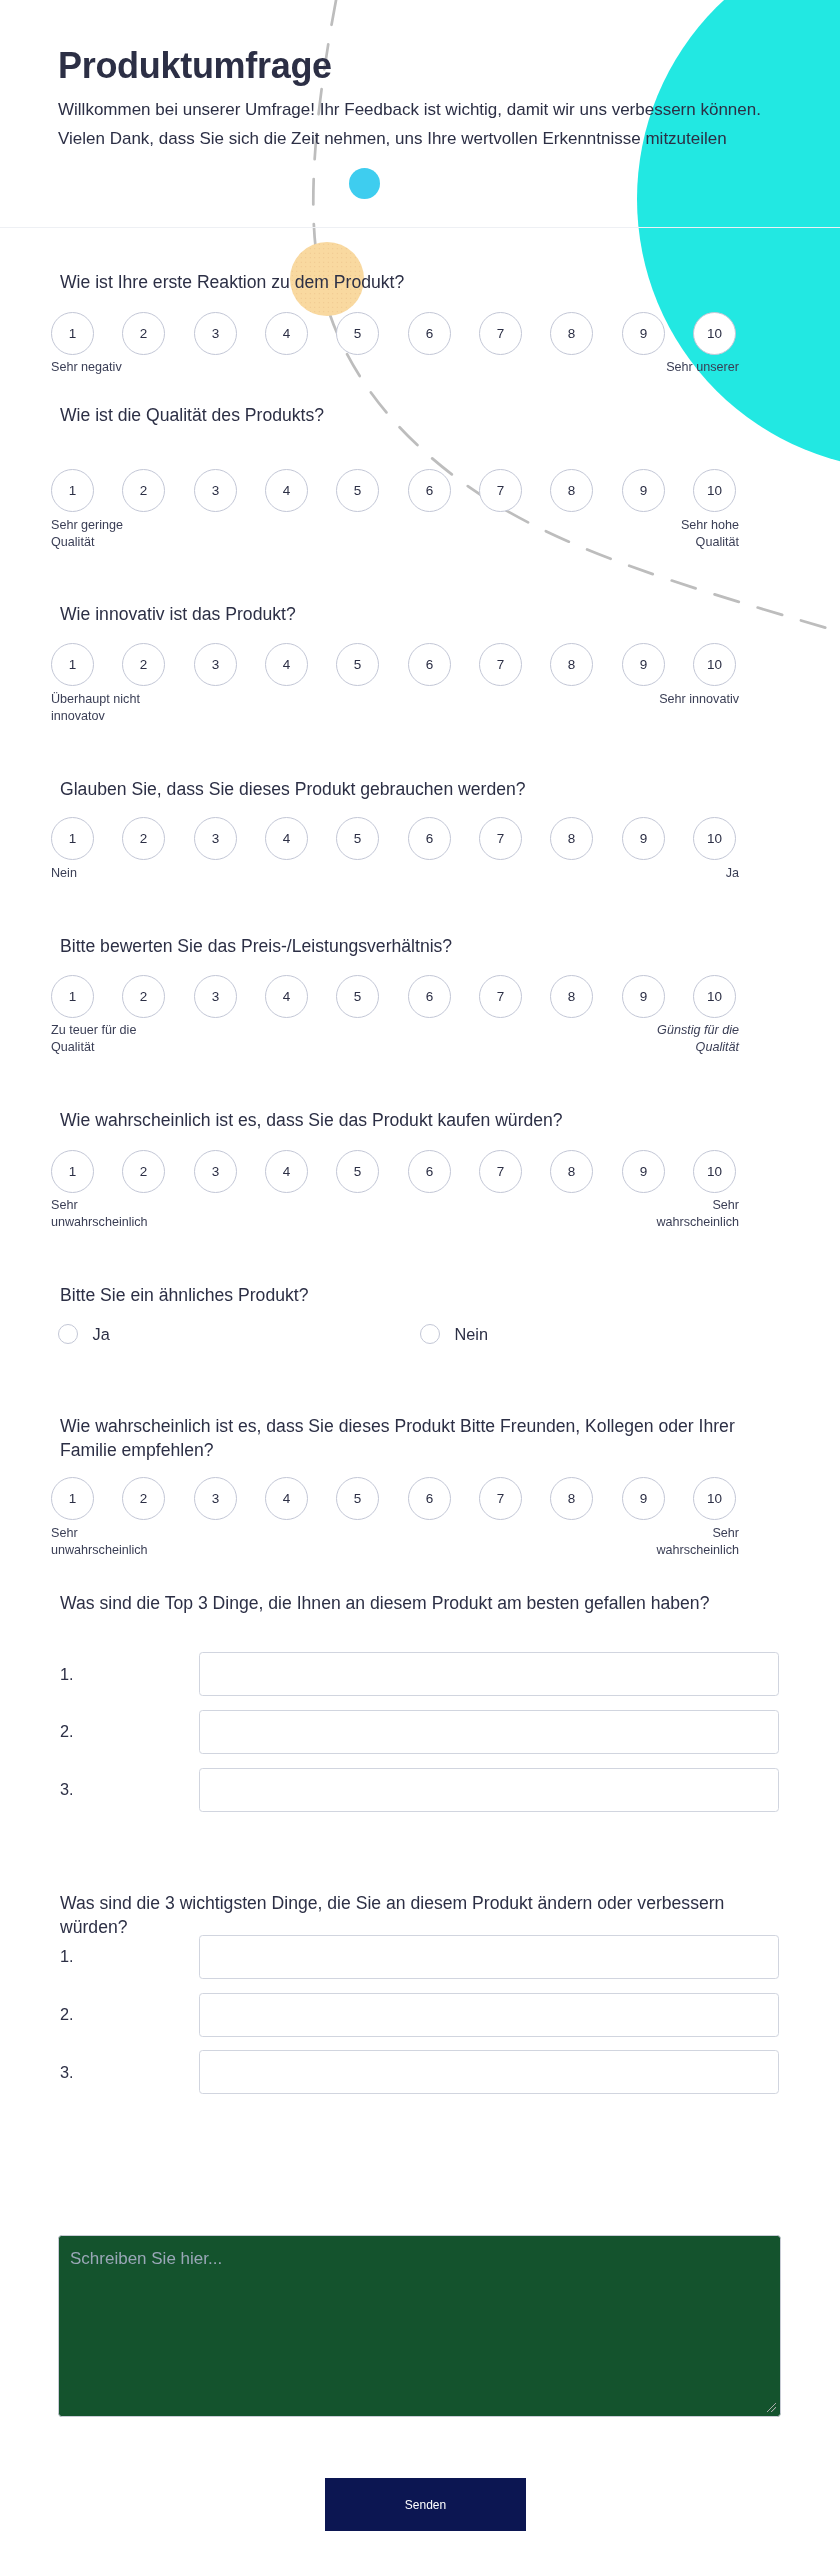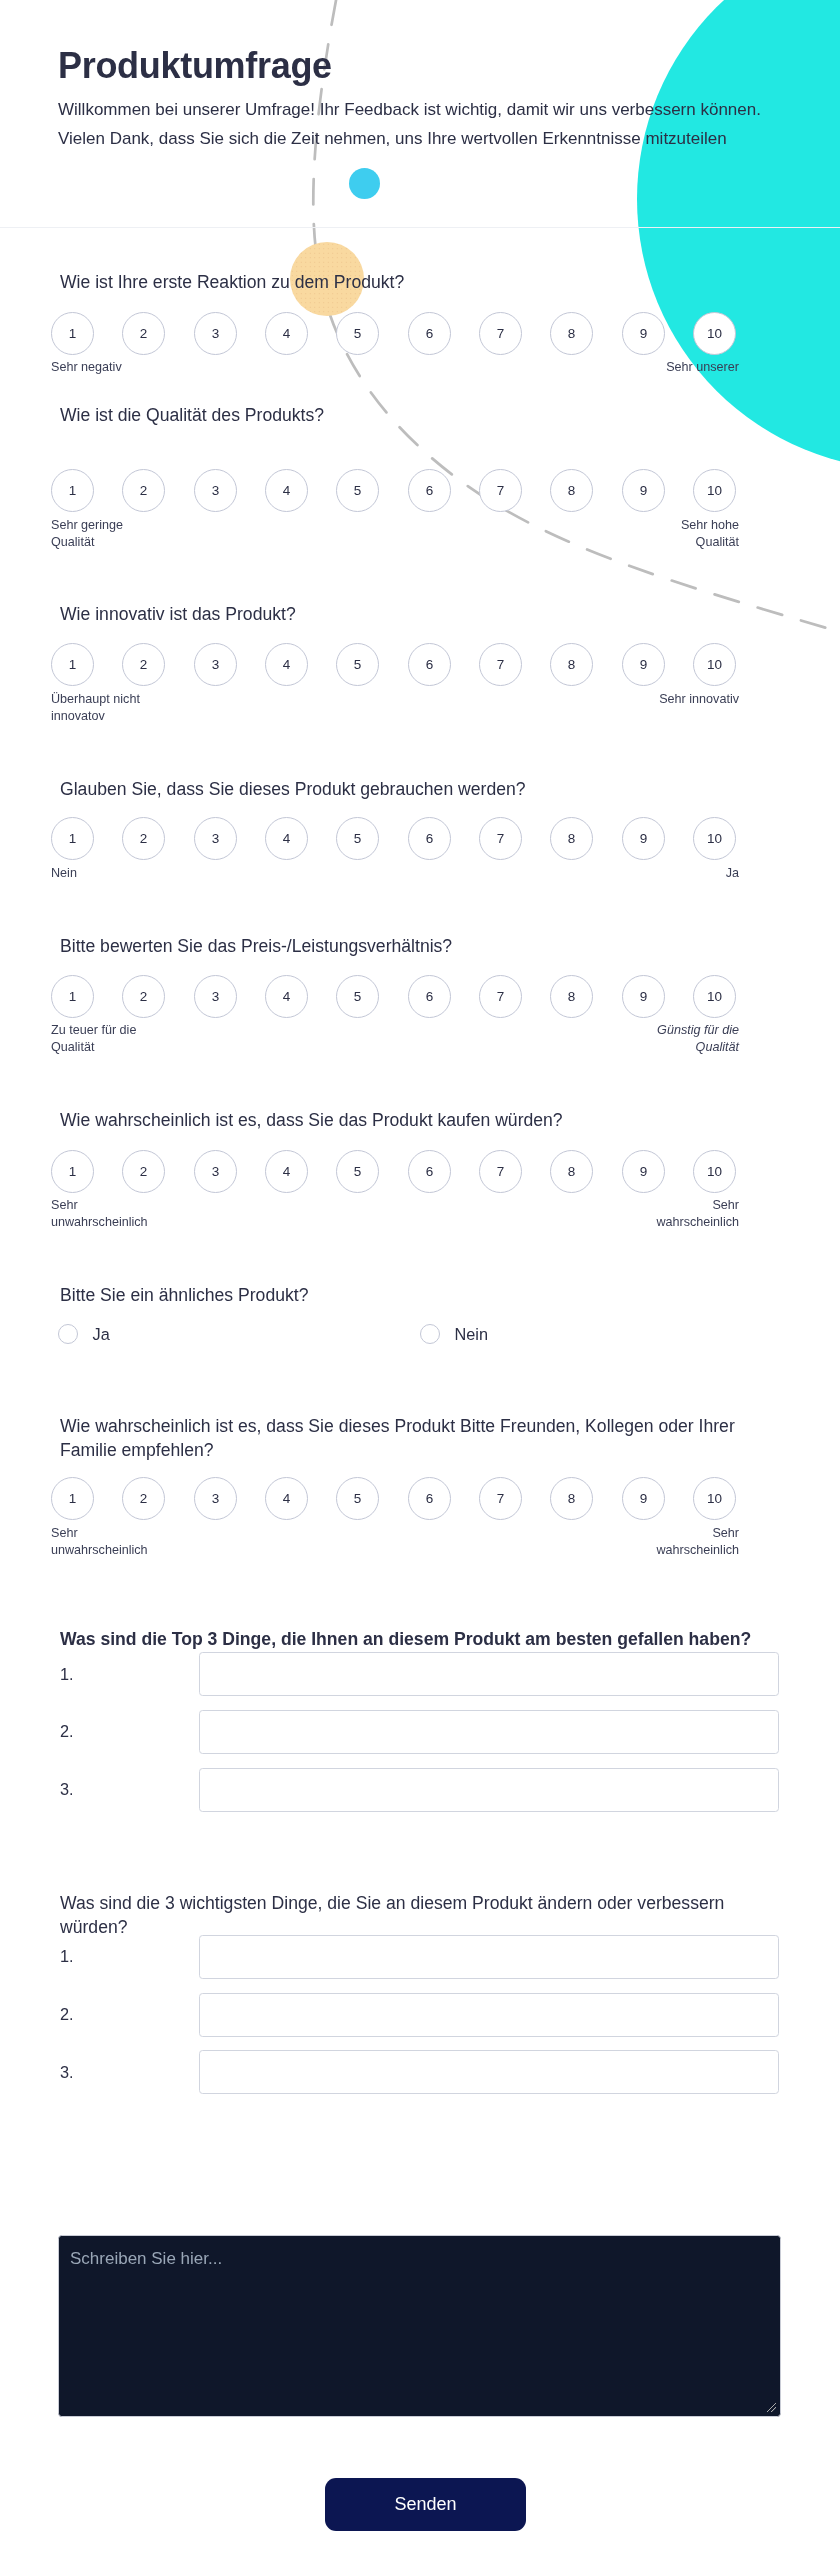--- a/index.html
+++ b/index.html
@@ -28,27 +28,27 @@
   .scale-label.left { left: 51px; text-align: left; }
   .scale-label.right { right: 101px; text-align: right; }
 
   .radio-row { position: absolute; display: flex; align-items: center; }
   .radio-circle { width: 20px; height: 20px; border-radius: 50%; border: 1.4px solid #c3c7d6; background: #fff; margin-right: 14.5px; }
   .radio-text { font-size: 16.3px; color: #2c2f45; }
 
   .num-label { position: absolute; left: 60px; font-size: 16.3px; color: #2c2f45; }
   .text-input { position: absolute; left: 199px; width: 580px; height: 44px; border: 1.4px solid #d1d5df; border-radius: 3.6px; background: #fff; }
 
-  .textarea { position: absolute; left: 58px; top: 2235px; width: 723px; height: 182px; border: 1.4px solid #c9ccd6; border-radius: 3.6px; background: #0f172a; padding: 12.6px 11px; }
+  .textarea { position: absolute; left: 58px; top: 2235px; width: 723px; height: 182px; border: 1.4px solid #c9ccd6; border-radius: 3.6px; background: #14532d; padding: 12.6px 11px; }
   .textarea .placeholder { font-size: 17px; color: #9aa7b7; }
   .textarea .resize-grip { position: absolute; right: 3.6px; bottom: 3.6px; width: 9px; height: 9px;
     background: linear-gradient(135deg, transparent 45%, #aaa 46%, #aaa 52%, transparent 53%, transparent 70%, #aaa 71%, #aaa 77%, transparent 78%); }
 
-  .submit-btn { position: absolute; left: 325px; top: 2478px; width: 201px; height: 53px; background: #0c1652; border-radius: 11px;
-    color: #ffffff; font-size: 18px; display: flex; align-items: center; justify-content: center; cursor: pointer; }
+  .submit-btn { position: absolute; left: 325px; top: 2478px; width: 201px; height: 53px; background: #0c1652; border-radius: 0;
+    color: #ffffff; font-size: 12px; display: flex; align-items: center; justify-content: center; cursor: pointer; }
 </style>
 </head>
 <body>
 
 <div class="deco" id="teal-blob"></div>
 <svg class="deco" id="dash-curve" viewBox="0 0 930 760">
   <path d="M372 0 C 355 90, 340 200, 350 280 C 360 380, 420 470, 520 540 C 620 610, 760 650, 930 700" fill="none" stroke="#bdbdbd" stroke-width="3" stroke-dasharray="28 22" stroke-linecap="round"></path>
 </svg>
 <div class="deco" id="blue-dot"></div>
 <div class="divider"></div>
@@ -190,21 +190,21 @@
     <div class="opt" style="left:428px">7</div>
     <div class="opt" style="left:499px">8</div>
     <div class="opt" style="left:571px">9</div>
     <div class="opt" style="left:642px">10</div>
   </div>
   <div class="scale-label left" style="top:1525px;width:113px;">Sehr unwahrscheinlich</div>
   <div class="scale-label right" style="top:1525px;width:99px;">Sehr wahrscheinlich</div>
 </section>
 
 <section>
-  <div class="q-title" style="top:1628px;font-weight:bold;">Was sind die Top 3 Dinge, die Ihnen an diesem Produkt am besten gefallen haben?</div>
+  <div class="q-title" style="top:1592px;">Was sind die Top 3 Dinge, die Ihnen an diesem Produkt am besten gefallen haben?</div>
   <div class="num-label" style="top:1665px;">1.</div>
   <input class="text-input" style="top: 1652px;" type="text" value="">
   <div class="num-label" style="top:1722px;">2.</div>
   <input class="text-input" style="top: 1710px;" type="text" value="">
   <div class="num-label" style="top:1780px;">3.</div>
   <input class="text-input" style="top: 1768px;" type="text" value="">
 </section>
 
 <section>
   <div class="q-title" style="top:1892px;">Was sind die 3 wichtigsten Dinge, die Sie an diesem Produkt ändern oder verbessern würden?</div>

